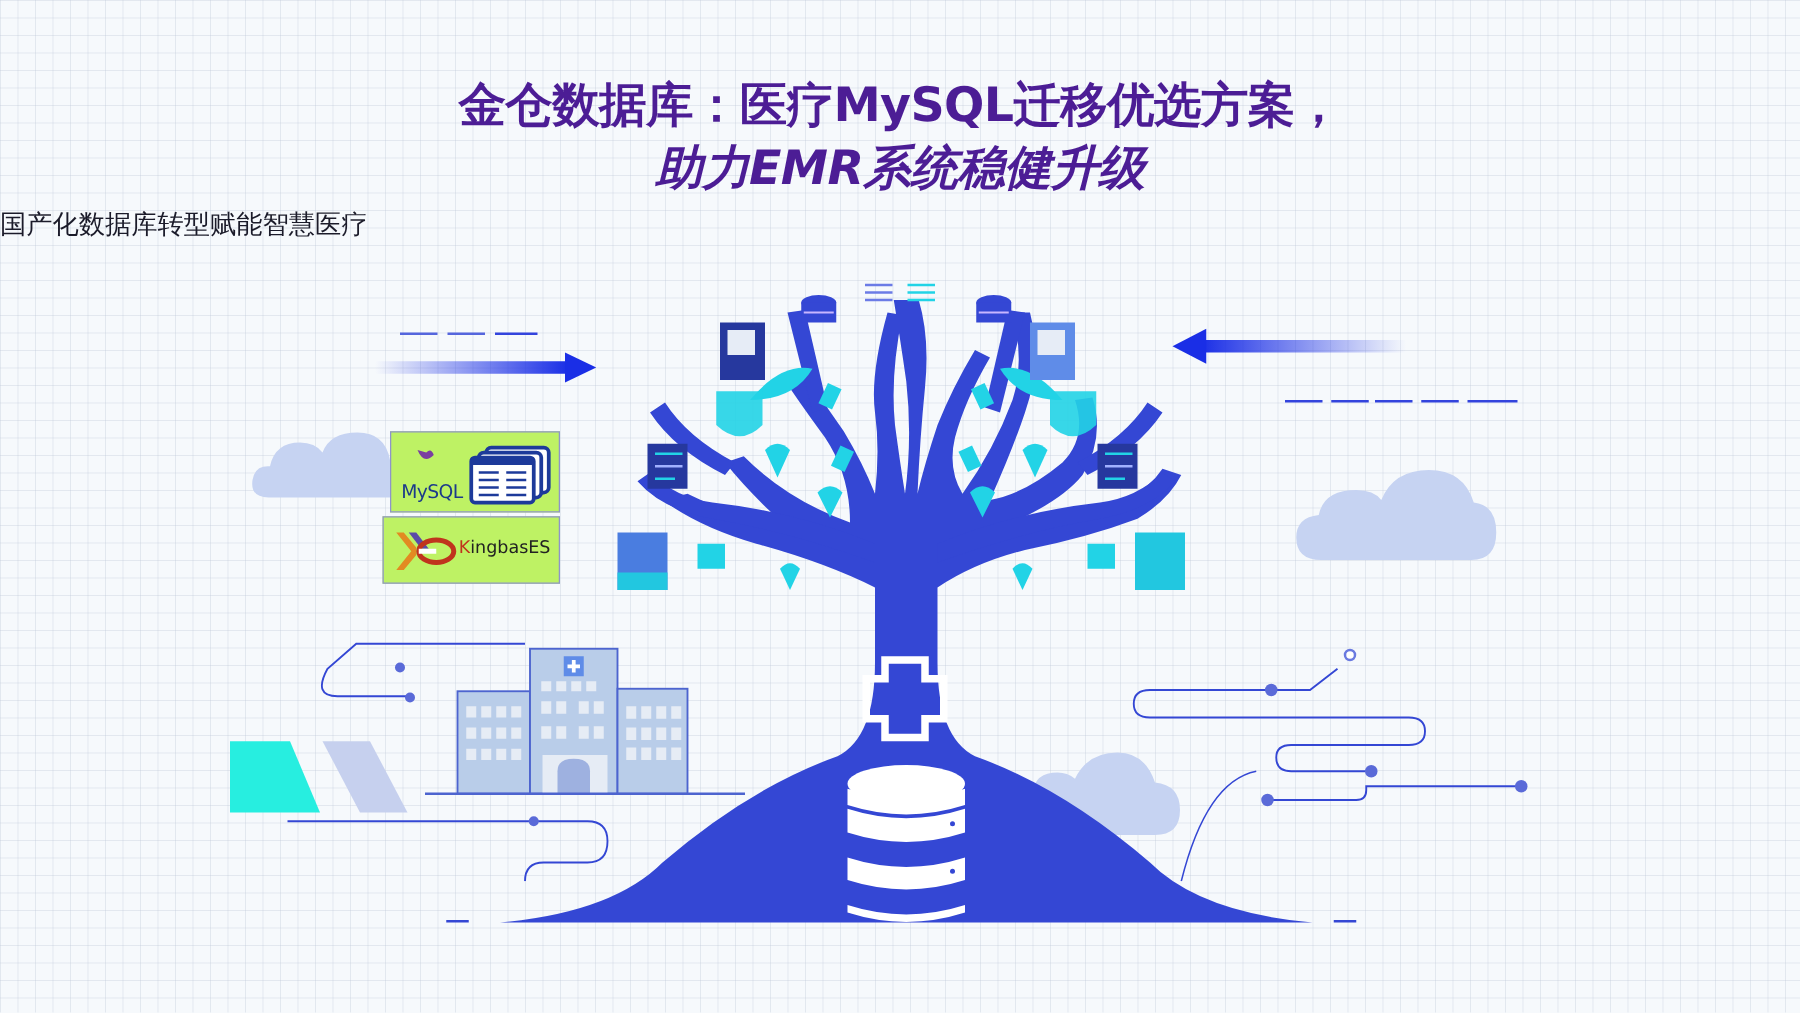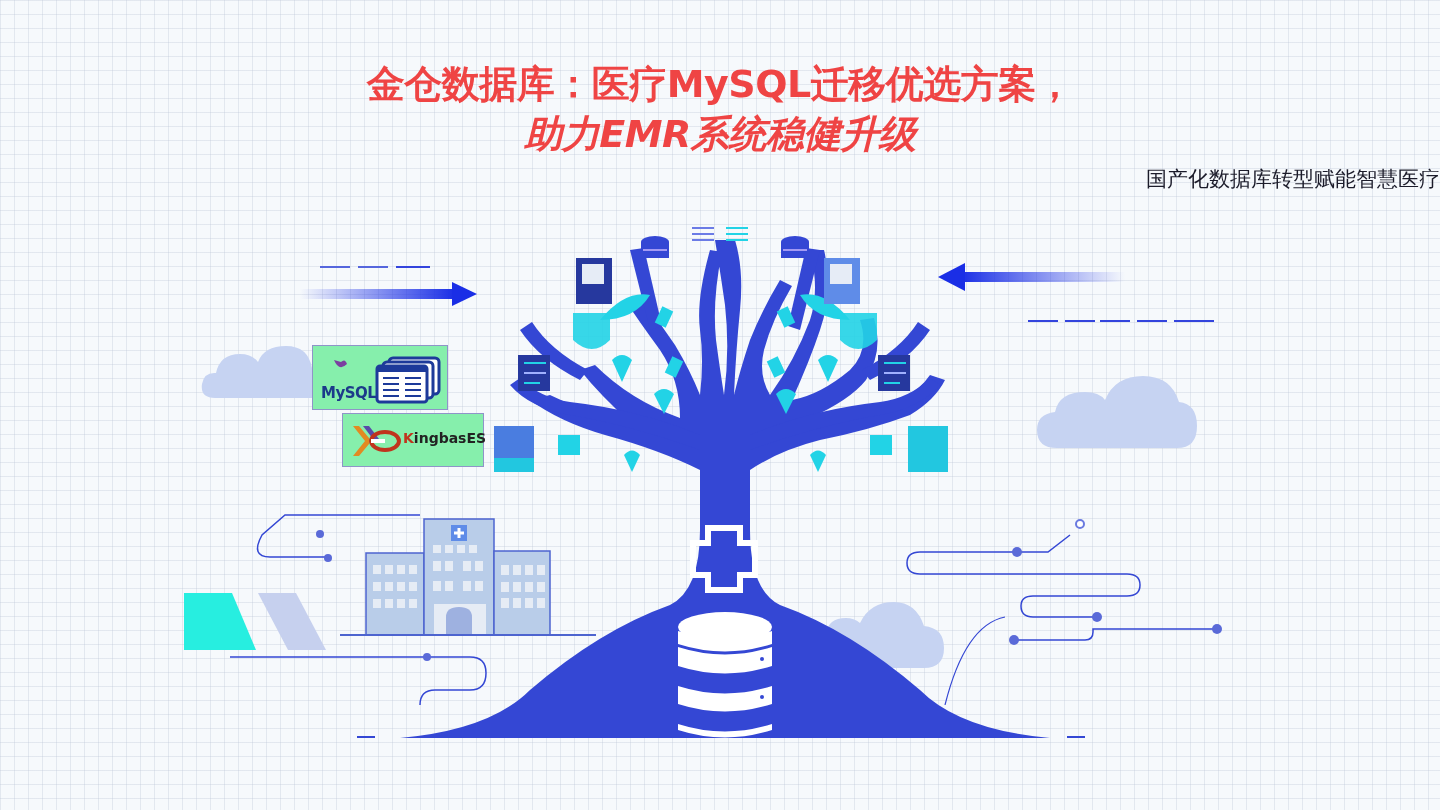--- a/index.html
+++ b/index.html
@@ -9,30 +9,29 @@
     background-image:
       linear-gradient(to right, rgba(190,200,215,0.35) 1px, transparent 1px),
       linear-gradient(to bottom, rgba(190,200,215,0.35) 1px, transparent 1px);
     background-size: 14px 14px;
     font-family: "Liberation Sans", "DejaVu Sans", sans-serif;
   }
   .abs { position: absolute; }
   .title {
     position: absolute; left: 0; width: 1440px; text-align: center;
     font-family: "DejaVu Sans", sans-serif; font-weight: bold;
-    color: #ef4444; font-size: 38px; letter-spacing: -0.5px; line-height: 1.2;
+    color: #4c1d95; font-size: 38px; letter-spacing: -0.5px; line-height: 1.2;
   }
   .subtitle {
-    position: absolute; left: 0; width: 1440px; text-align: right; top: 165px;
+    position: absolute; left: 0; width: 1440px; text-align: left; top: 165px;
     font-family: "DejaVu Sans", sans-serif; font-size: 21px; color: #1b1b2a;
   }
   .logo-box {
-    position: absolute; background: #86efac; border: 1.5px solid #8f94c8;
+    position: absolute; background: #bef264; border: 1.5px solid #8f94c8;
     box-sizing: border-box;
-    font-weight: bold;
   }
   .mysql-text {
     position: absolute; left: 8px; top: 38px; font-size: 15px; color: #1c3a8a;
     font-family: "DejaVu Sans", sans-serif; letter-spacing: -0.5px;
   }
   .kingbase-text {
     position: absolute; left: 60px; top: 16px; font-size: 14px; color: #222;
     font-family: "DejaVu Sans", sans-serif;
   }
   .kingbase-text .k { color: #c0341d; }
@@ -98,21 +97,21 @@
         <line x1="30" y1="22" x2="46" y2="22"></line>
       <line x1="8" y1="28" x2="24" y2="28"></line>
         <line x1="30" y1="28" x2="46" y2="28"></line>
       <line x1="8" y1="34" x2="24" y2="34"></line>
         <line x1="30" y1="34" x2="46" y2="34"></line>
       <line x1="8" y1="40" x2="24" y2="40"></line>
         <line x1="30" y1="40" x2="46" y2="40"></line>
     </g>
   </svg>
 </div>
-<div class="logo-box" style="left:306px;top:413px;width:142px;height:54px;margin-left:36px;">
+<div class="logo-box" style="left:306px;top:413px;width:142px;height:54px;">
   <svg class="abs" style="left:6px;top:8px;" width="54" height="38">
     <path d="M4,4 L16,19 L4,34 L10,34 L20,22 L20,16 L10,4 Z" fill="#e28a22"></path>
     <path d="M14,4 L24,17 L30,17 L20,4 Z" fill="#5a4aa8"></path>
     <ellipse cx="36" cy="19" rx="14" ry="9" fill="none" stroke="#c0341d" stroke-width="4"></ellipse>
     <path d="M22,19 L36,19" stroke="#ffffff" stroke-width="4"></path>
   </svg>
   <span class="kingbase-text"><span class="k">K</span><span>ingbasES</span></span>
 </div>
 
 <svg class="abs" style="left:170px;top:505px;" width="440" height="200">

